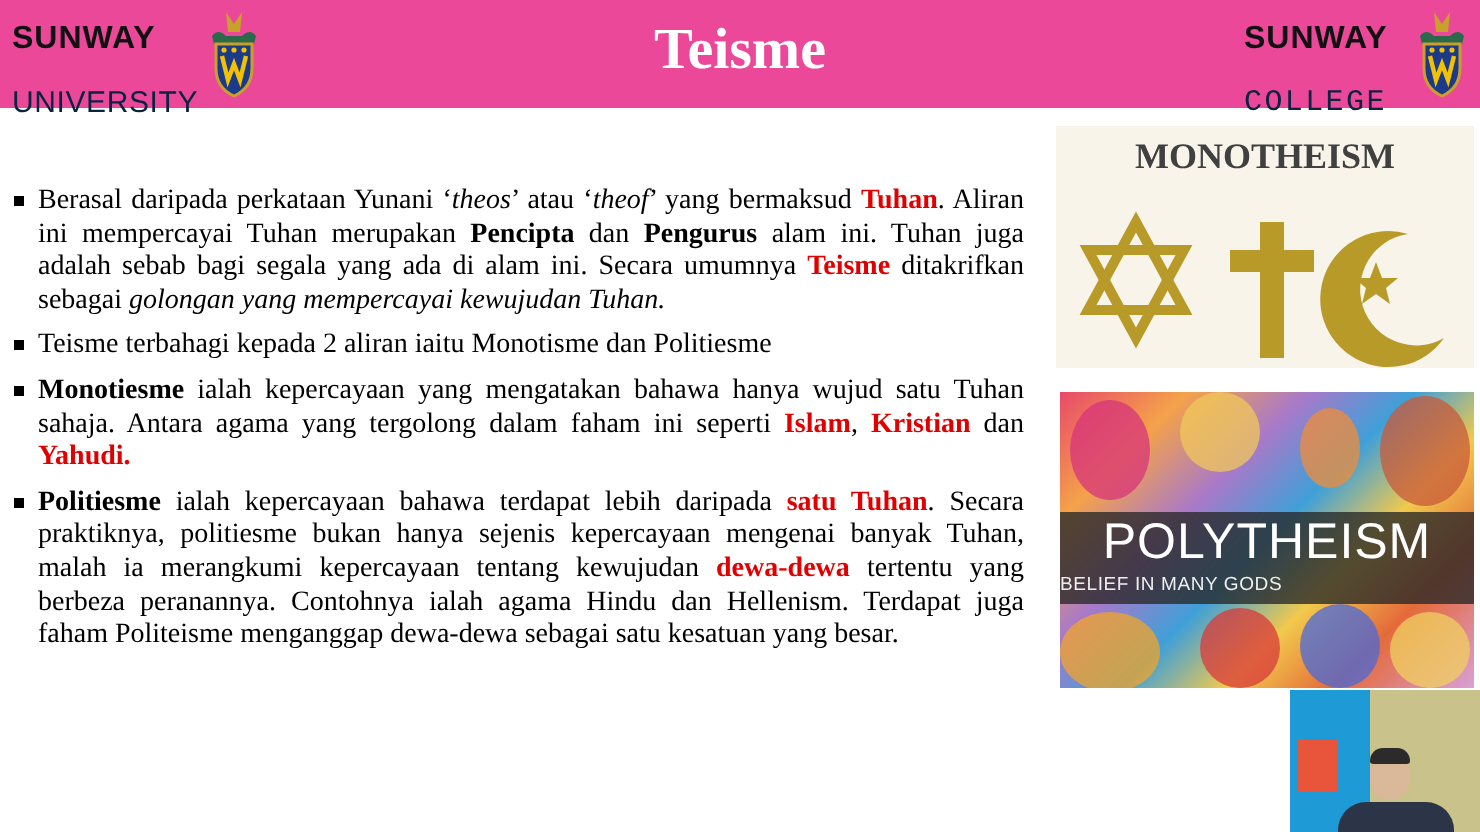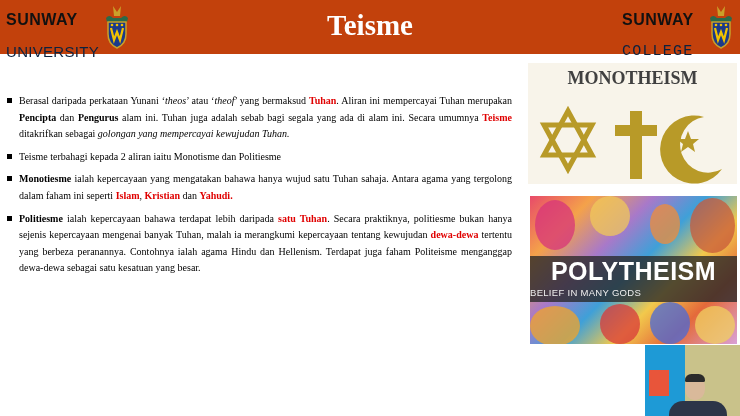--- a/index.html
+++ b/index.html
@@ -1,47 +1,47 @@
 <!DOCTYPE html>
 <html><head>
 <meta charset="utf-8">
 <style>
   * { margin:0; padding:0; box-sizing:border-box; }
   html, body { width:740px; height:416px; overflow:hidden; background:#ffffff; }
   body { position:relative; font-family:"Liberation Serif", "DejaVu Serif", serif; }
 
-  .header { position:absolute; left:0; top:0; width:740px; height:54px; background:#c2410c; }
+  .header { position:absolute; left:0; top:0; width:740px; height:54px; background:#ec4899; }
   .logo { position:absolute; top:4px; height:46px; }
   .logo-left { left:6px; width:130px; }
   .logo-right { left:622px; width:116px; }
   .logo .word1 { position:absolute; left:0; top:7px; font-family:"Liberation Sans", sans-serif; font-weight:900; font-size:16px; letter-spacing:0.5px; color:#111; line-height:17px; }
   .logo .word2 { position:absolute; left:0; top:40px; font-family:"Liberation Sans", sans-serif; font-size:15px; color:#0b2240; line-height:16px; letter-spacing:0.3px; }
   .logo-right .word2 { letter-spacing:1.2px;font-family:Liberation Mono, monospace; }
   .crest { position:absolute; top:0; width:28px; height:46px; }
   .logo-left .crest { left:97px; }
   .logo-right .crest { left:85px; }
 
   .title { position:absolute; left:0; width:740px; top:8px; text-align:center; color:#fff; font-weight:bold; font-size:29px; line-height:34px; }
 
-  .content { position:absolute; left:6px; top:93px; width:506px; color:#000; font-size:10px; line-height:16.6px; }
+  .content { position:absolute; left:6px; top:93px; width:506px; color:#000; font-size:14px; line-height:16.6px; }
   .bullet { position:relative; padding-left:13px; text-align:justify; margin-bottom:6px; }
   .bullet .sq { position:absolute; left:1px; top:5px; width:5px; height:5px; background:#000; }
   .red { color:#e00000; font-weight:bold; }
   b { font-weight:bold; }
   i { font-style:italic; }
 
   .img-mono { position:absolute; left:528px; top:63px; width:209px; height:121px; background:#f8f4ea; overflow:hidden; }
   .mono-title { position:absolute; left:0; width:209px; top:5px; text-align:center; color:#404040; font-weight:bold; font-size:18px; line-height:20px; }
   .mono-sub { position:absolute; left:0; width:209px; top:25px; text-align:center; color:#b89a28; font-size:9px; line-height:10px; }
 
   .img-poly { position:absolute; left:530px; top:196px; width:207px; height:148px; overflow:hidden;
     background: linear-gradient(135deg,#e84a6a 0%,#f4a24a 18%,#a879c9 35%,#3fa0d8 50%,#f2c94c 65%,#e46a3a 80%,#d9a0d8 100%); }
   .poly-blob { position:absolute; border-radius:50%; opacity:0.75; }
   .poly-band { position:absolute; left:0; top:60px; width:207px; height:46px; background:rgba(40,40,40,0.78); }
-  .poly-title { position:absolute; left:0; width:207px; top:61px; text-align:center; color:#fff; font-family:"Liberation Sans", sans-serif; font-weight:bold; font-size:25px; line-height:28px; letter-spacing:0.5px; }
+  .poly-title { position:absolute; left:0; width:207px; top:61px; text-align:center; color:#fff; font-family:"Liberation Sans", sans-serif; font-weight:normal; font-size:25px; line-height:28px; letter-spacing:0.5px; }
   .poly-sub { position:absolute; left:0; width:200px; top:91px; color:#eee; font-family:"Liberation Sans", sans-serif; font-size:9.5px; line-height:11px; letter-spacing:0.3px; }
 
   .webcam { position:absolute; left:645px; top:345px; width:95px; height:71px; background:#c9c28a; overflow:hidden; }
   .wc-wall { position:absolute; left:0; top:0; width:40px; height:71px; background:#1e9ad6; }
   .wc-poster { position:absolute; left:4px; top:25px; width:20px; height:26px; background:#e8553a; }
   .wc-head { position:absolute; left:40px; top:31px; width:20px; height:24px; background:#d9b99a; border-radius:45%; }
   .wc-hair { position:absolute; left:40px; top:29px; width:20px; height:8px; background:#2b2b2b; border-radius:8px 8px 2px 2px; }
   .wc-body { position:absolute; left:24px; top:56px; width:58px; height:20px; background:#2c3548; border-radius:14px 14px 0 0; }
 </style>
 </head>

